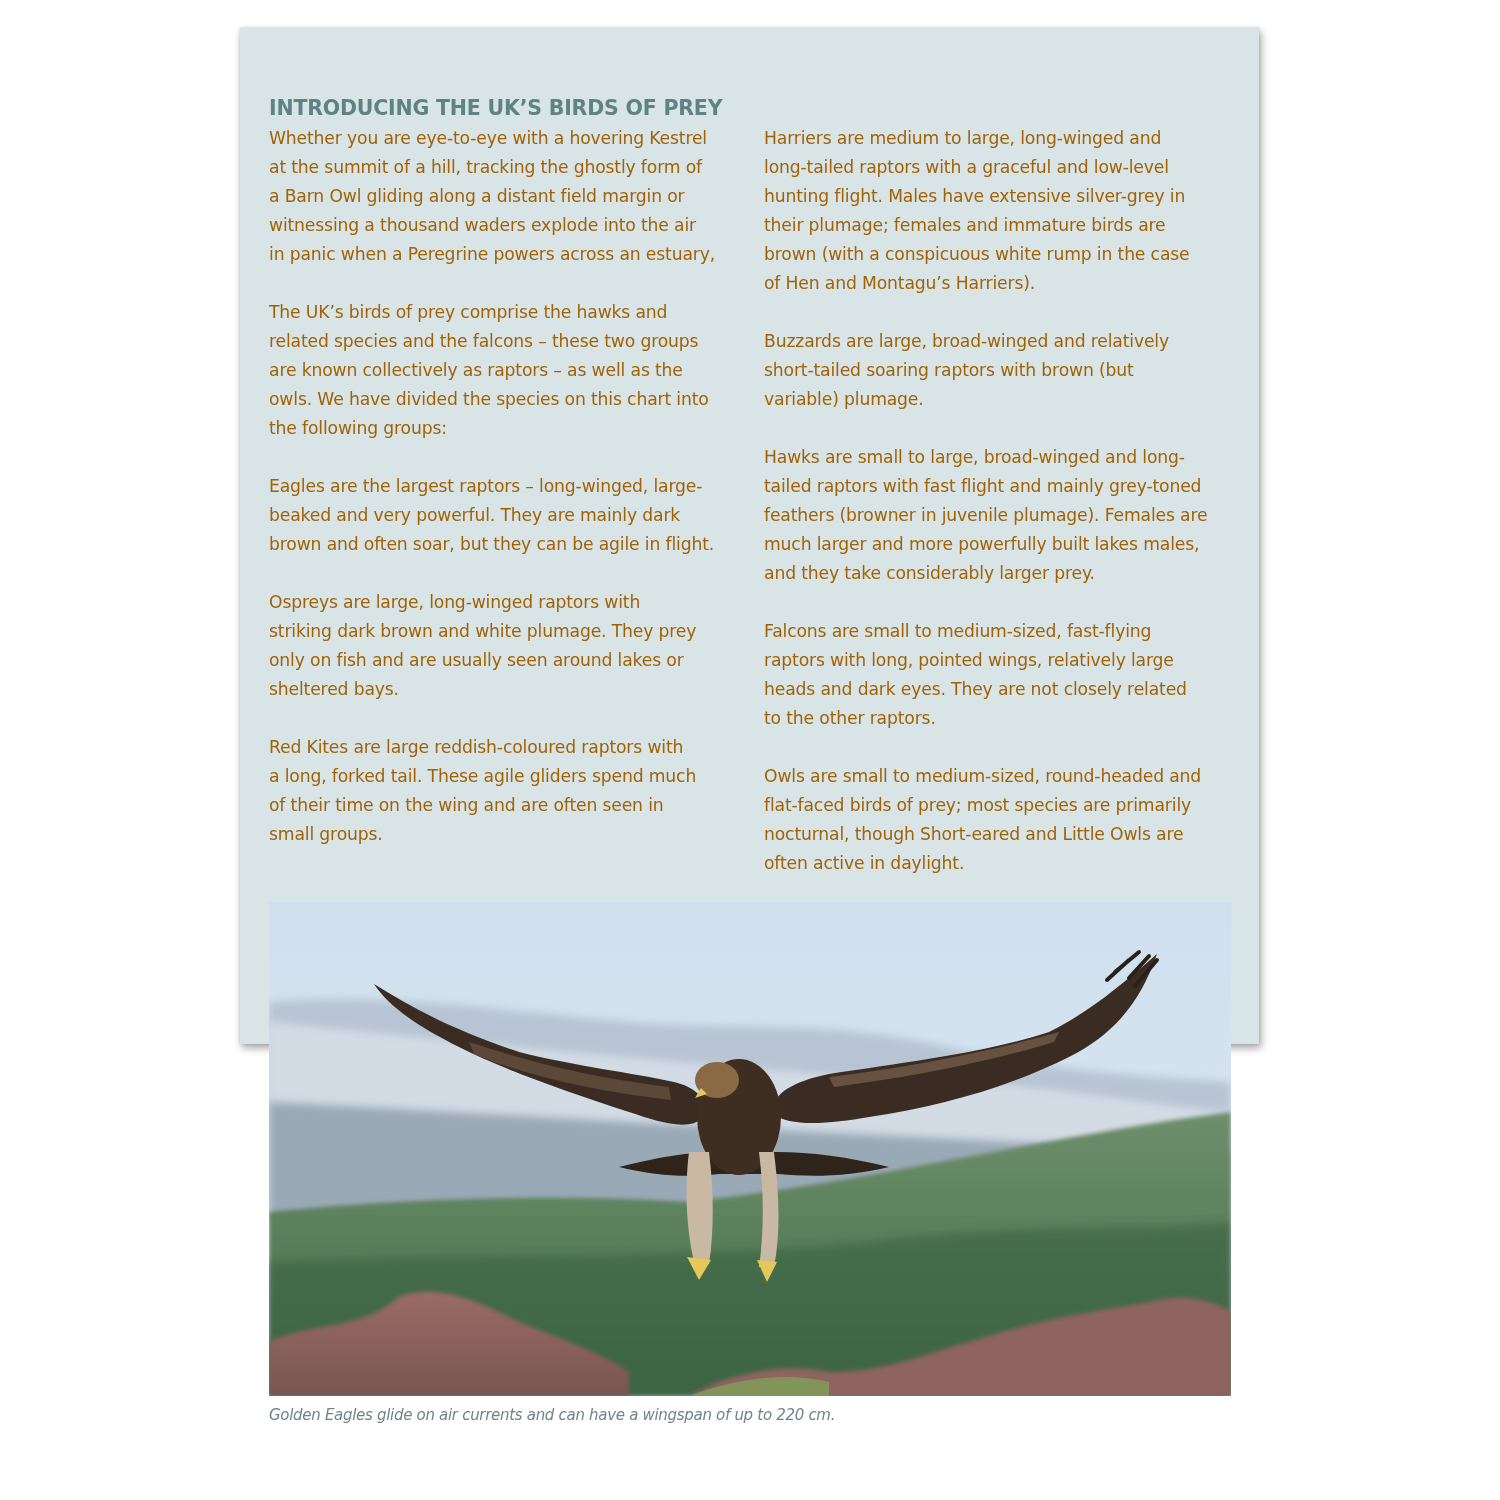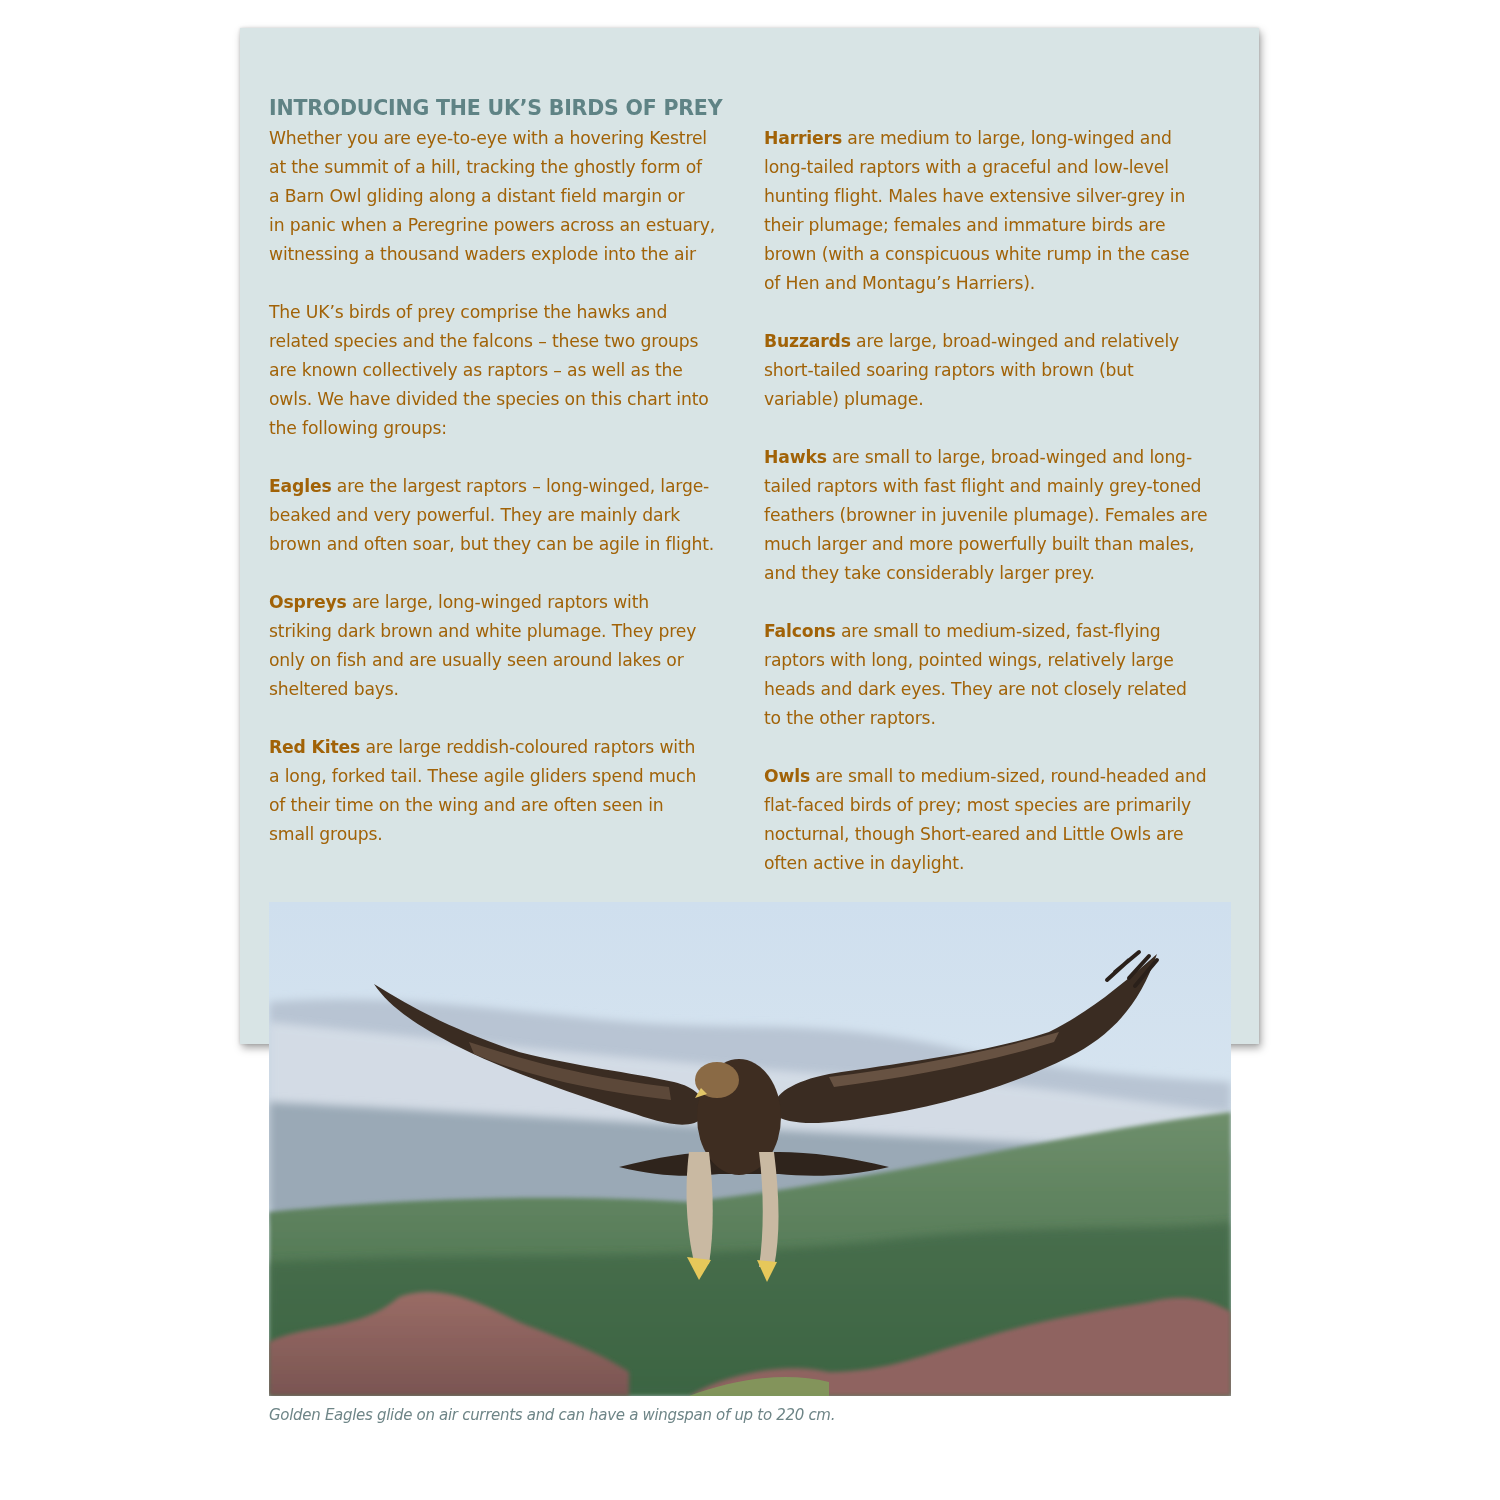--- a/index.html
+++ b/index.html
@@ -19,21 +19,21 @@
   }
   .col { position:absolute; top:96px; width:470px; }
   .col.left { left:29px; }
   .col.right { left:524px; }
   .para {
     margin:0 0 29px 0; font-family:"DejaVu Sans", sans-serif;
     font-size:17.2px; line-height:29px; color:#a16207; white-space:nowrap;
     letter-spacing:-0.15px;
   }
   .line { display:block; }
-  .para b { font-weight:bold; }
+  .para b { font-weight:normal; }
   .photo {
     position:absolute; left:29px; top:874px; width:962px; height:494px; overflow:hidden;
   }
   .photo svg { display:block; }
   .caption {
     position:absolute; left:29px; top:1378px; margin:0;
     font-family:"DejaVu Sans", sans-serif; font-style:italic; font-size:15px;
     color:#6e8587; white-space:nowrap; letter-spacing:-0.3px;
   }
 </style>
@@ -42,22 +42,22 @@
 
 <div class="page">
 
   <h2 class="heading">INTRODUCING THE UK’S BIRDS OF PREY</h2>
 
   <div class="col left">
     <p class="para">
       <span class="line">Whether you are eye-to-eye with a hovering Kestrel</span>
       <span class="line">at the summit of a hill, tracking the ghostly form of</span>
       <span class="line">a Barn Owl gliding along a distant field margin or</span>
+      <span class="line">witnessing a thousand waders explode into the air</span>
       <span class="line">in panic when a Peregrine powers across an estuary,</span>
-      <span class="line">witnessing a thousand waders explode into the air</span>
     </p>
     <p class="para">
       <span class="line">The UK’s birds of prey comprise the hawks and</span>
       <span class="line">related species and the falcons – these two groups</span>
       <span class="line">are known collectively as raptors – as well as the</span>
       <span class="line">owls. We have divided the species on this chart into</span>
       <span class="line">the following groups:</span>
     </p>
     <p class="para">
       <span class="line"><b>Eagles</b><span> are the largest raptors – long-winged, large-</span></span>
@@ -89,21 +89,21 @@
     </p>
     <p class="para">
       <span class="line"><b>Buzzards</b><span> are large, broad-winged and relatively</span></span>
       <span class="line">short-tailed soaring raptors with brown (but</span>
       <span class="line">variable) plumage.</span>
     </p>
     <p class="para">
       <span class="line"><b>Hawks</b><span> are small to large, broad-winged and long-</span></span>
       <span class="line">tailed raptors with fast flight and mainly grey-toned</span>
       <span class="line">feathers (browner in juvenile plumage). Females are</span>
-      <span class="line">much larger and more powerfully built than males,</span>
+      <span class="line">much larger and more powerfully built lakes males,</span>
       <span class="line">and they take considerably larger prey.</span>
     </p>
     <p class="para">
       <span class="line"><b>Falcons</b><span> are small to medium-sized, fast-flying</span></span>
       <span class="line">raptors with long, pointed wings, relatively large</span>
       <span class="line">heads and dark eyes. They are not closely related</span>
       <span class="line">to the other raptors.</span>
     </p>
     <p class="para">
       <span class="line"><b>Owls</b><span> are small to medium-sized, round-headed and</span></span>

